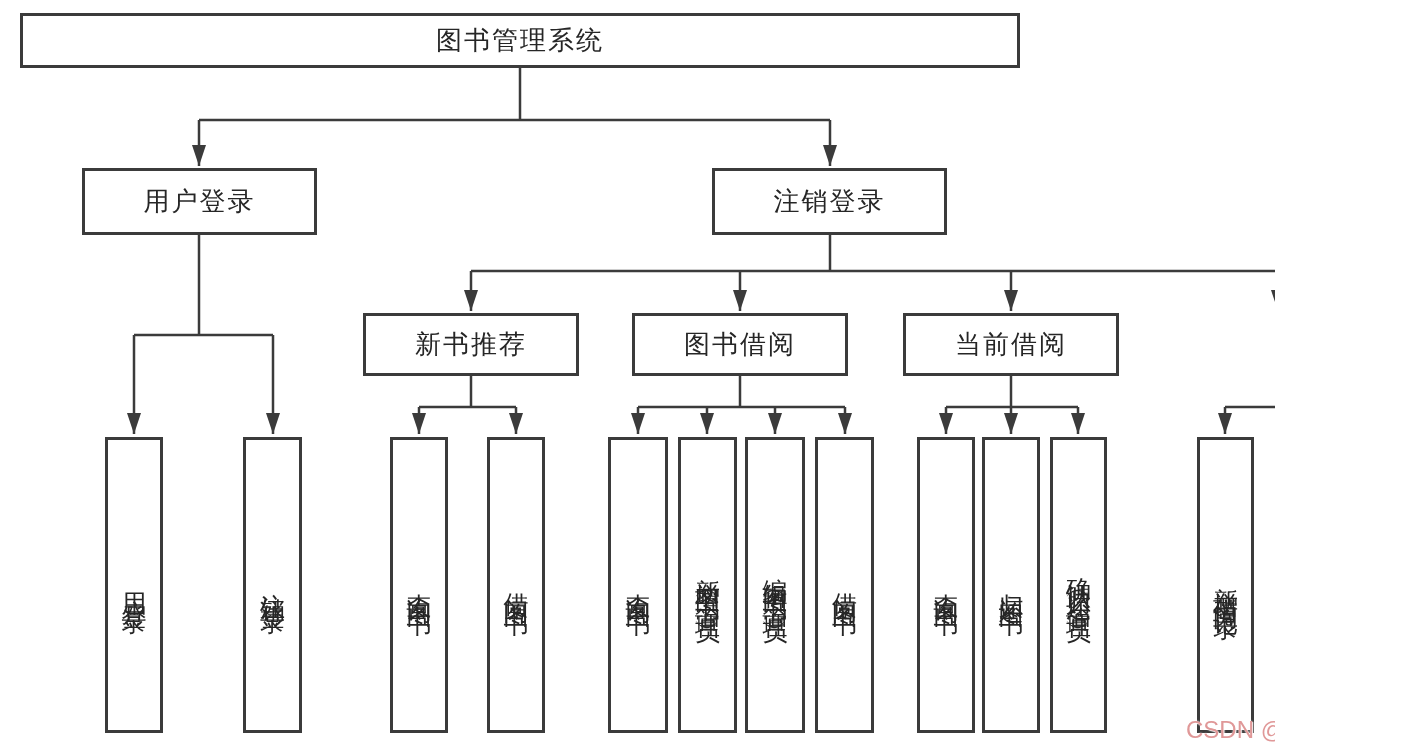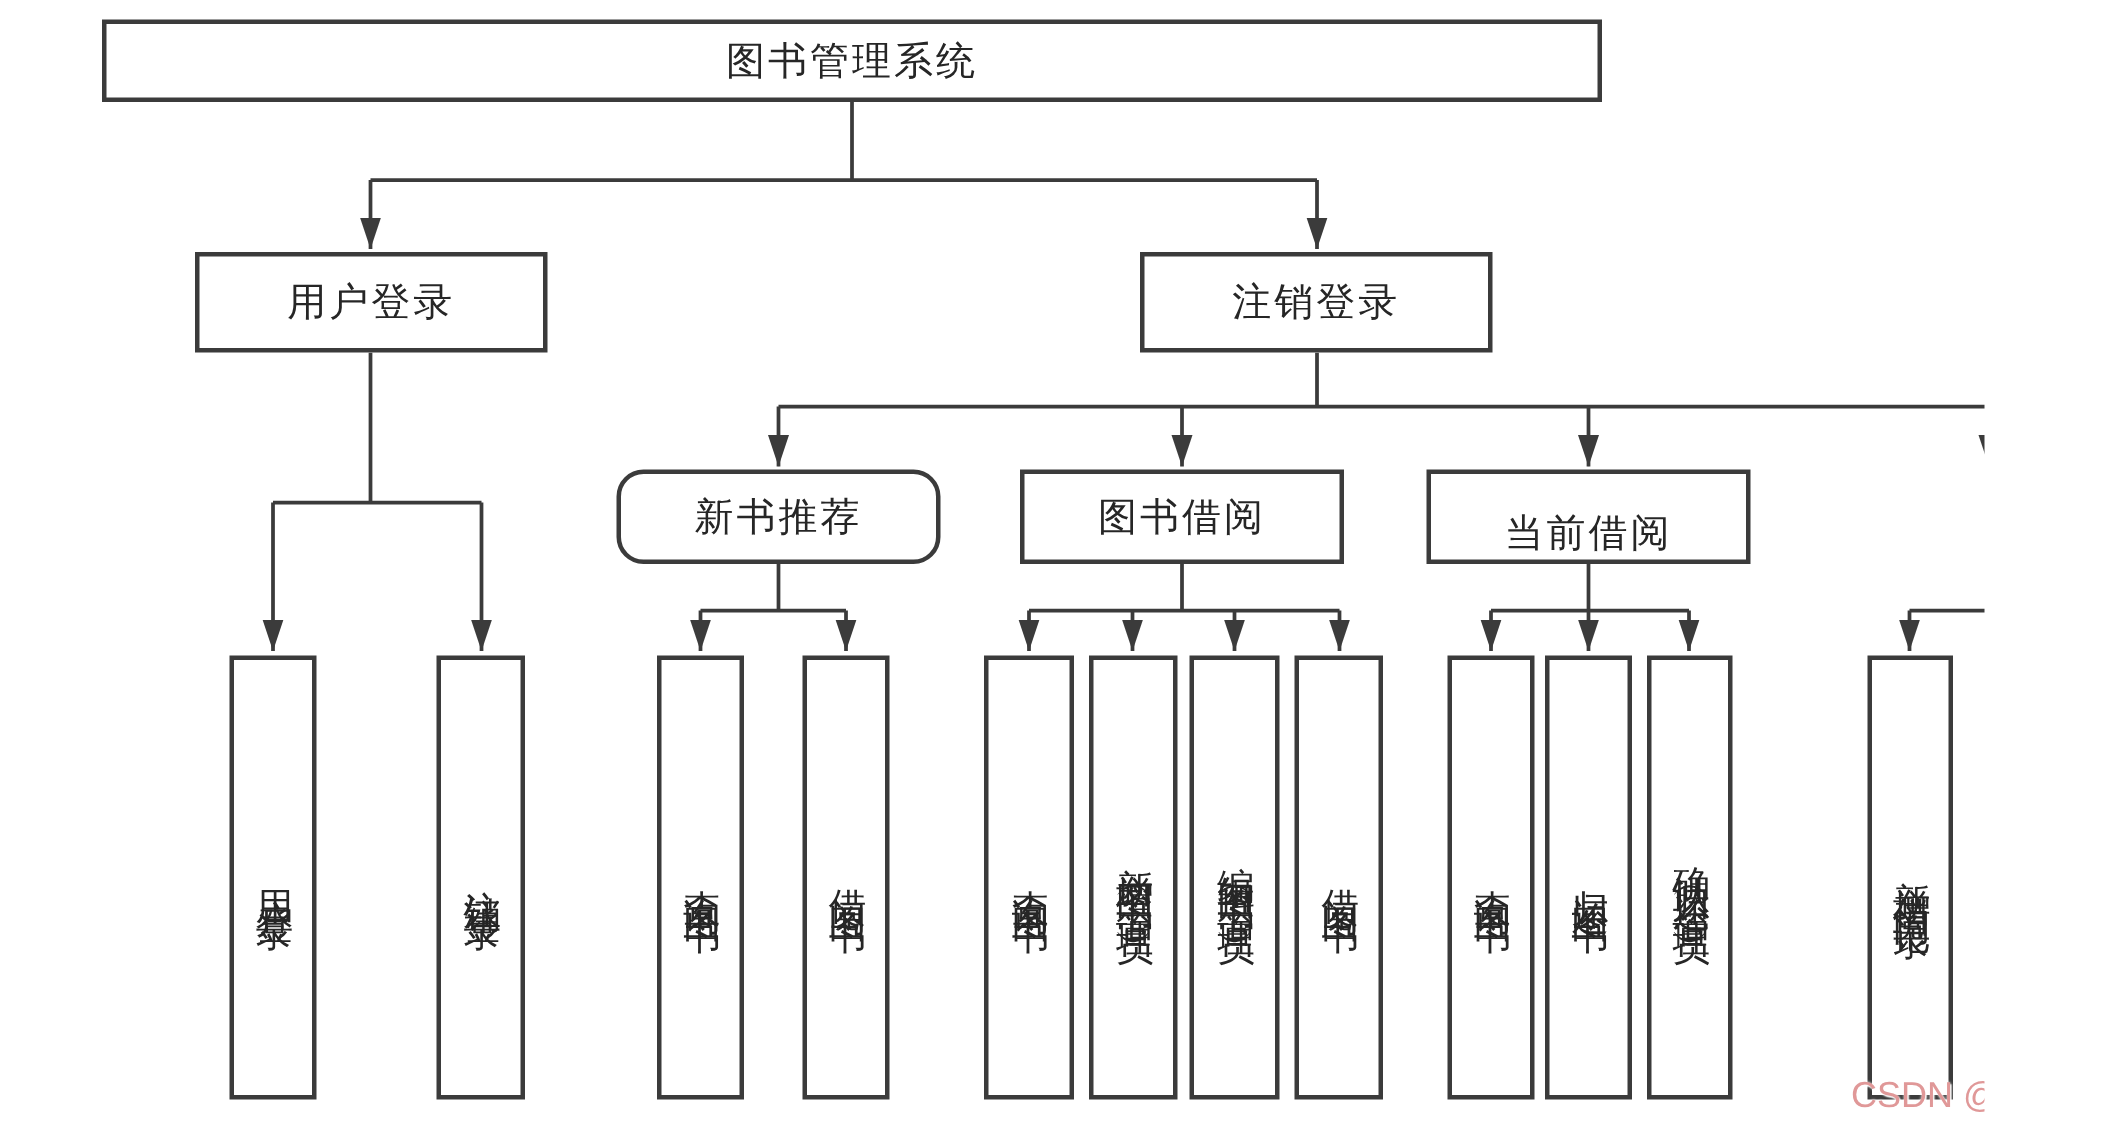--- a/index.html
+++ b/index.html
@@ -3,21 +3,20 @@
 <meta charset="utf-8">
 <style>
   html, body { margin: 0; padding: 0; background: #ffffff; }
   body { font-family: "Liberation Sans", sans-serif; }
   #stage {
     position: relative;
     width: 1275px;
     height: 747px;
     background: #ffffff;
     overflow: hidden;
-    margin-left: 48px;
   }
   #connectors {
     position: absolute;
     left: 0; top: 0;
     width: 1405px; height: 747px;
     z-index: 1;
   }
   .node {
     position: absolute;
     box-sizing: border-box;
@@ -113,27 +112,27 @@
     <span class="h-label">图书管理系统</span>
   </div>
 
   <div class="node" style="left:82px; top:168px; width:235px; height:67px;">
     <span class="h-label">用户登录</span>
   </div>
   <div class="node" style="left:712px; top:168px; width:235px; height:67px;">
     <span class="h-label">注销登录</span>
   </div>
 
-  <div class="node" style="left:363px; top:313px; width:216px; height:63px;border-radius:18px;">
+  <div class="node" style="left:363px; top:313px; width:216px; height:63px;">
     <span class="h-label">新书推荐</span>
   </div>
   <div class="node" style="left:632px; top:313px; width:216px; height:63px;">
     <span class="h-label">图书借阅</span>
   </div>
-  <div class="node" style="left:903px; top:313px; width:216px; height:63px;align-items:flex-end;">
+  <div class="node" style="left:903px; top:313px; width:216px; height:63px;">
     <span class="h-label">当前借阅</span>
   </div>
 
   <div class="node v-node" style="left:105px; top:437px; width:58px; height:296px;">
     <span class="v-label">用户登录</span>
   </div>
   <div class="node v-node" style="left:243px; top:437px; width:59px; height:296px;">
     <span class="v-label">注销登录</span>
   </div>
 

